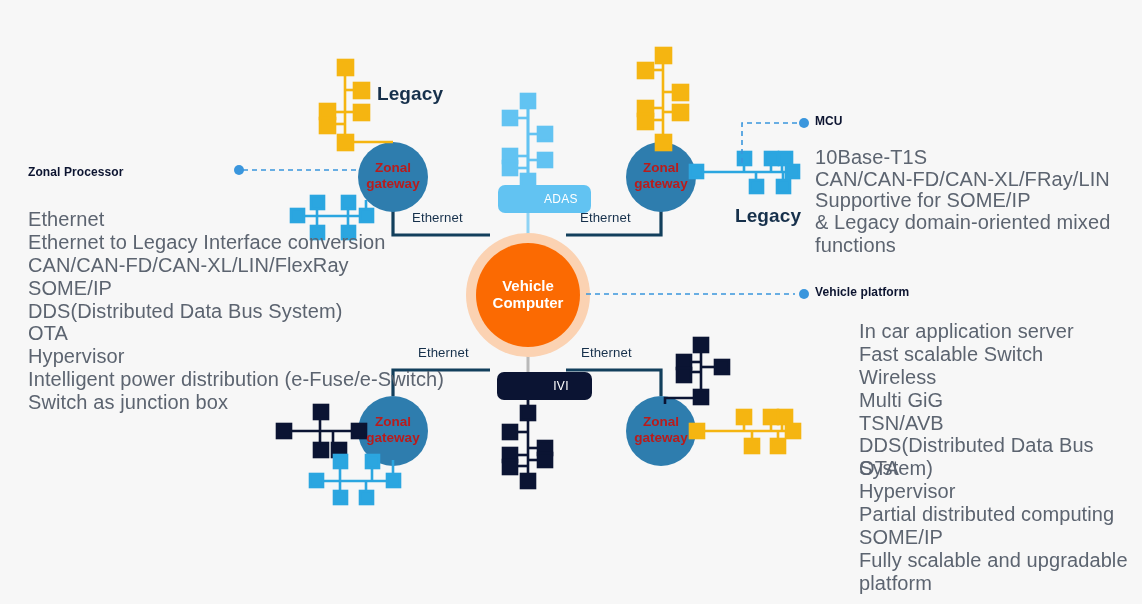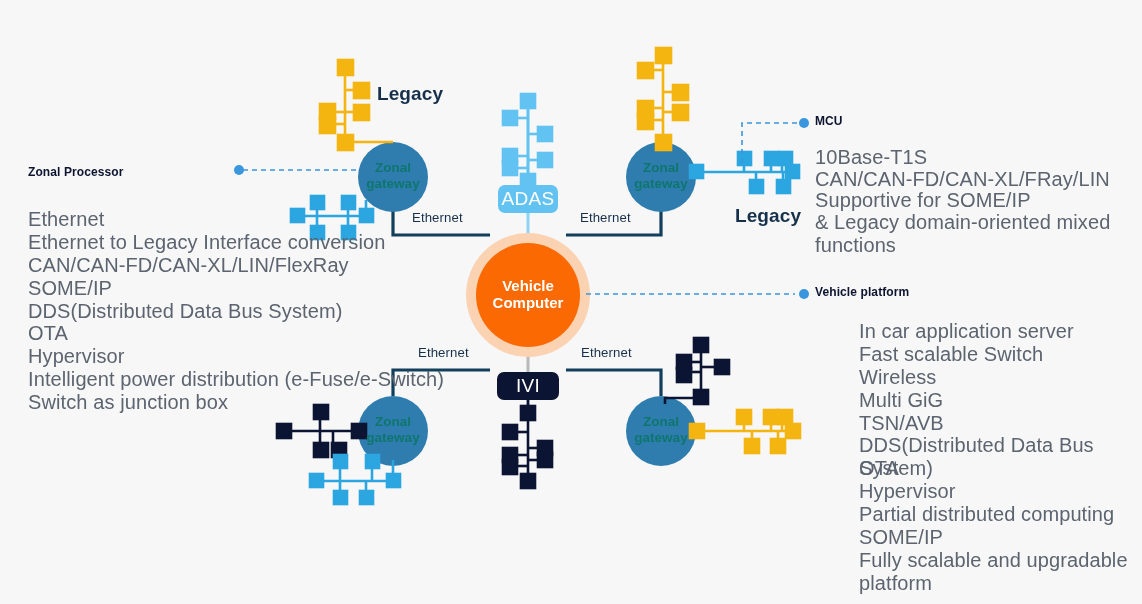--- a/index.html
+++ b/index.html
@@ -27,28 +27,29 @@
   .treelabel{
     font-size:19px;color:#16304B;font-weight:bold;letter-spacing:.1px;
   }
 
   .hubtext{
     position:absolute;text-align:center;color:#FFFFFF;
     font-size:15px;font-weight:bold;line-height:17px;
     width:140px;
   }
   .gwtext{
-    position:absolute;text-align:center;color:#0f766e;
+    position:absolute;text-align:center;color:#b91c1c;
     font-size:13.5px;font-weight:bold;line-height:16px;
     width:110px;
   }
   .badge{
     position:absolute;display:flex;align-items:center;justify-content:center;
-    border-radius:7px;color:#FFFFFF;font-size:19px;font-weight:normal;
+    border-radius:7px;color:#FFFFFF;font-size:12px;font-weight:normal;
     letter-spacing:.3px;
+    padding-left:33px;
   }
 </style>
 </head>
 <body>
 
 <div id="stage">
 
   <svg class="layer" viewBox="0 0 1142 604">
 
     <g fill="none" stroke="#123F5C" stroke-width="3.2">

